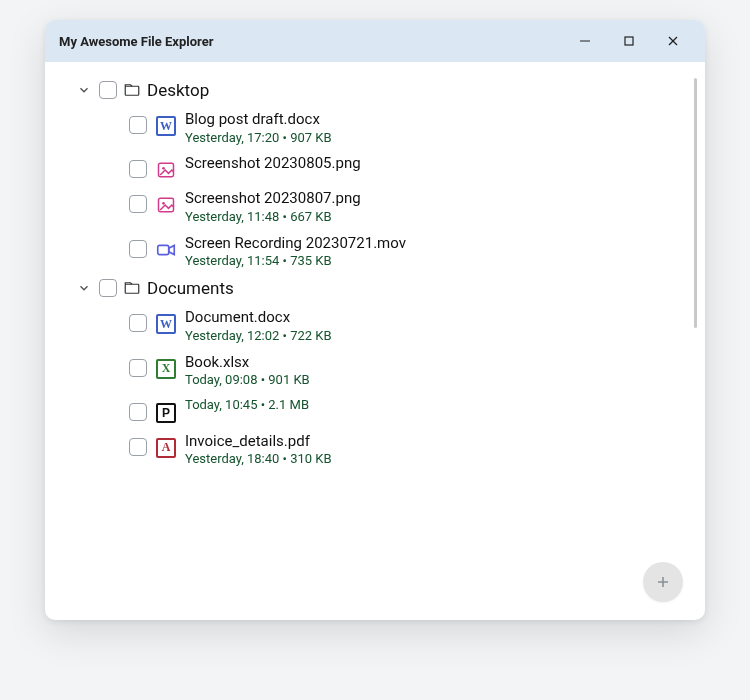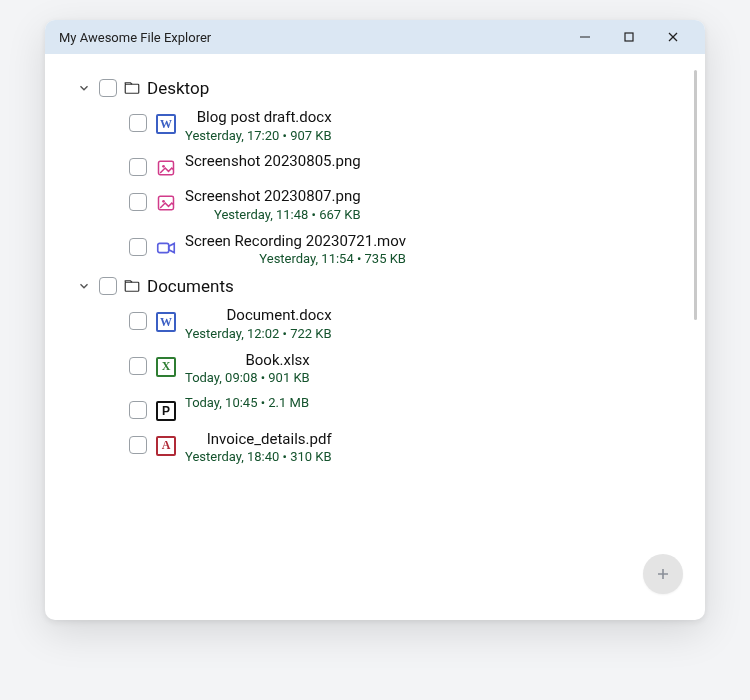--- a/index.html
+++ b/index.html
@@ -14,39 +14,40 @@
   .window {
     position: absolute;
     left: 45px; top: 20px;
     width: 660px; height: 600px;
     background: #fff;
     border-radius: 10px;
     box-shadow: 0 12px 40px rgba(0,0,0,0.12), 0 2px 6px rgba(0,0,0,0.08);
     overflow: hidden;
   }
   .titlebar {
-    height: 34px;
+    height: 42px;
     background: #dbe7f3;
     display: flex;
     align-items: center;
     padding: 0 10px 0 14px;
     font-size: 13px;
     color: #222;
+    font-weight: bold;
   }
   .titlebar .title { flex: 1; }
   .titlebar .win-btn {
     width: 44px; height: 34px;
     display: flex; align-items: center; justify-content: center;
     color: #222;
   }
   .titlebar .win-btn svg { width: 12px; height: 12px; }
   .content {
     position: relative;
     height: calc(100% - 34px);
-    padding: 20px 10px 16px 20px;
+    padding: 14px 10px 16px 20px;
   }
   .scroll-area {
     height: 100%;
     overflow: hidden;
     position: relative;
   }
   .folder-row {
     display: flex;
     align-items: center;
     gap: 6px;
@@ -79,21 +80,21 @@
     gap: 8px;
     padding: 4px 0 4px 64px;
   }
   .file-row .checkbox { margin-top: 6px; }
   .file-icon {
     width: 22px; height: 22px;
     margin-top: 5px;
     flex: none;
     display:flex;align-items:center;justify-content:center;
   }
-  .file-text { display:flex; flex-direction:column;text-align:right; }
+  .file-text { display:flex; flex-direction:column; }
   .file-name { font-size: 15px; color:#111; line-height: 1.3; }
   .file-meta { font-size: 13px; color:#14532d; line-height:1.3; }
   .fab {
     position: absolute;
     right: 22px; bottom: 26px;
     width: 40px; height: 40px;
     border-radius: 50%;
     background: #e4e4e4;
     display:flex;align-items:center;justify-content:center;
     color:#8a8f98;

